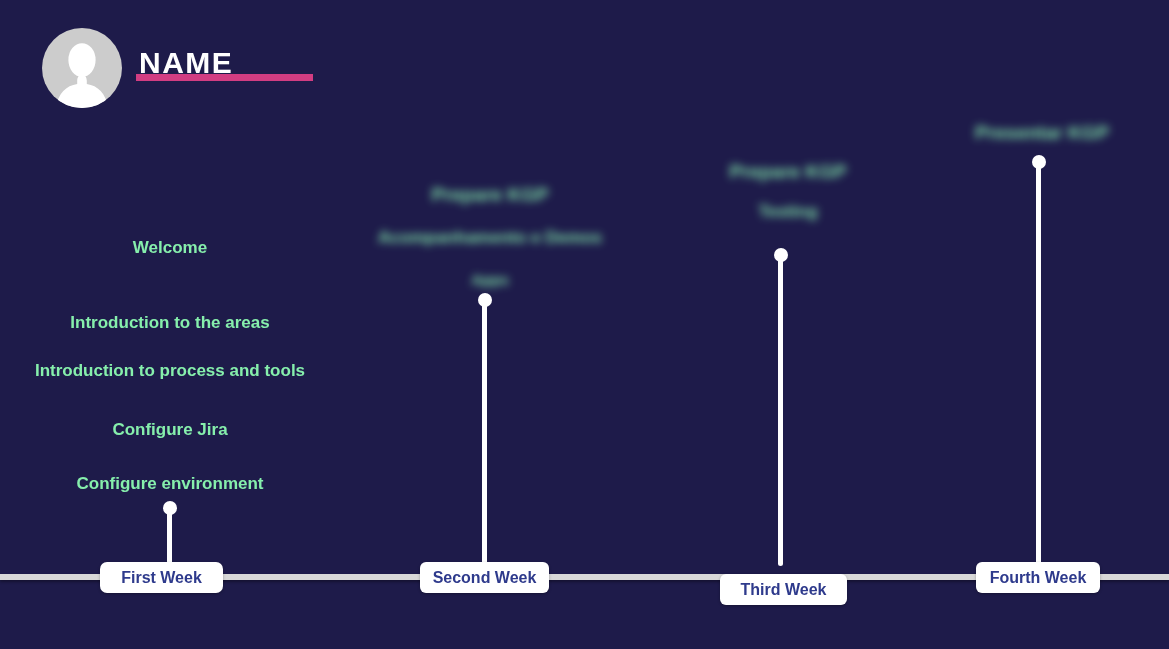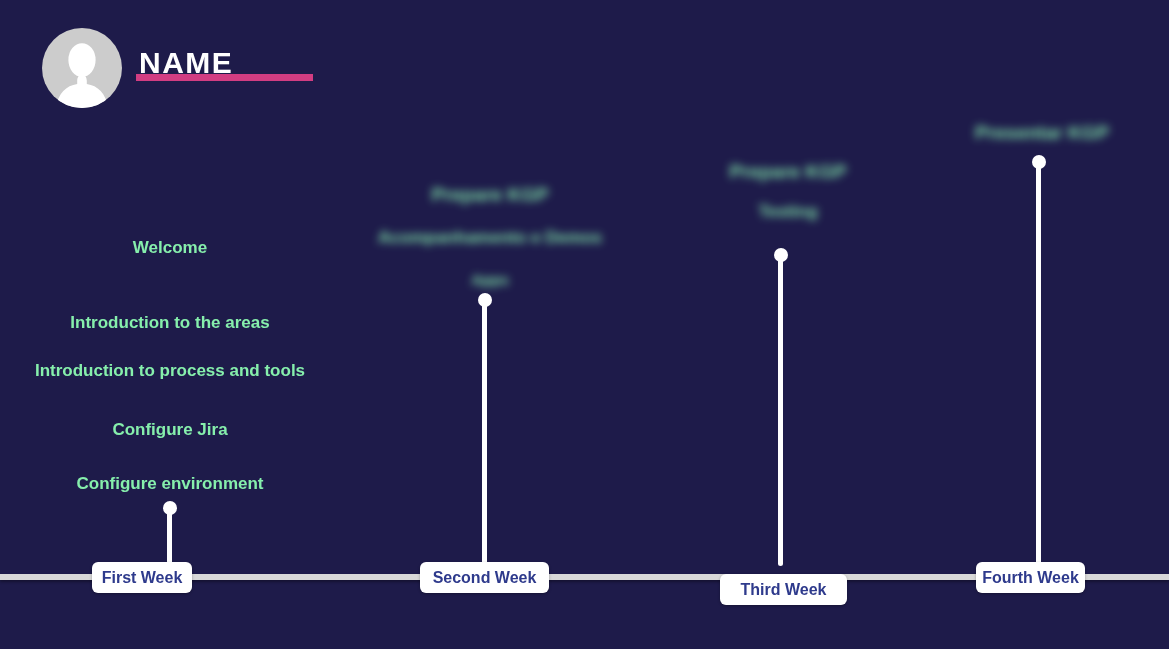--- a/index.html
+++ b/index.html
@@ -121,18 +121,18 @@
   <div class="connector" style="left:167px; top:508px; height:58px;"></div>
   <div class="connector" style="left:482px; top:300px; height:266px;"></div>
   <div class="connector" style="left:778px; top:255px; height:311px;"></div>
   <div class="connector" style="left:1036px; top:162px; height:404px;"></div>
 
   <div class="dot" style="left:163px; top:501px;"></div>
   <div class="dot" style="left:478px; top:293px;"></div>
   <div class="dot" style="left:774px; top:248px;"></div>
   <div class="dot" style="left:1032px; top:155px;"></div>
 
-  <div class="week-label" style="left:92px; width:100px; color:#2e3a8c;">First Week</div>
+  <div class="week-label" style="left:100px; width:123px; color:#2e3a8c;border-radius:7px;">First Week</div>
   <div class="week-label" style="left:420px; width:129px; color:#2e3a8c;">Second Week</div>
   <div class="week-label" style="left:720px; width:127px; color:#2e3a8c;margin-top:12px;">Third Week</div>
-  <div class="week-label" style="left:976px; width:109px; color:#2e3a8c;">Fourth Week</div>
+  <div class="week-label" style="left:976px; width:124px; color:#2e3a8c;">Fourth Week</div>
 
 </div>
 
 </body></html>

